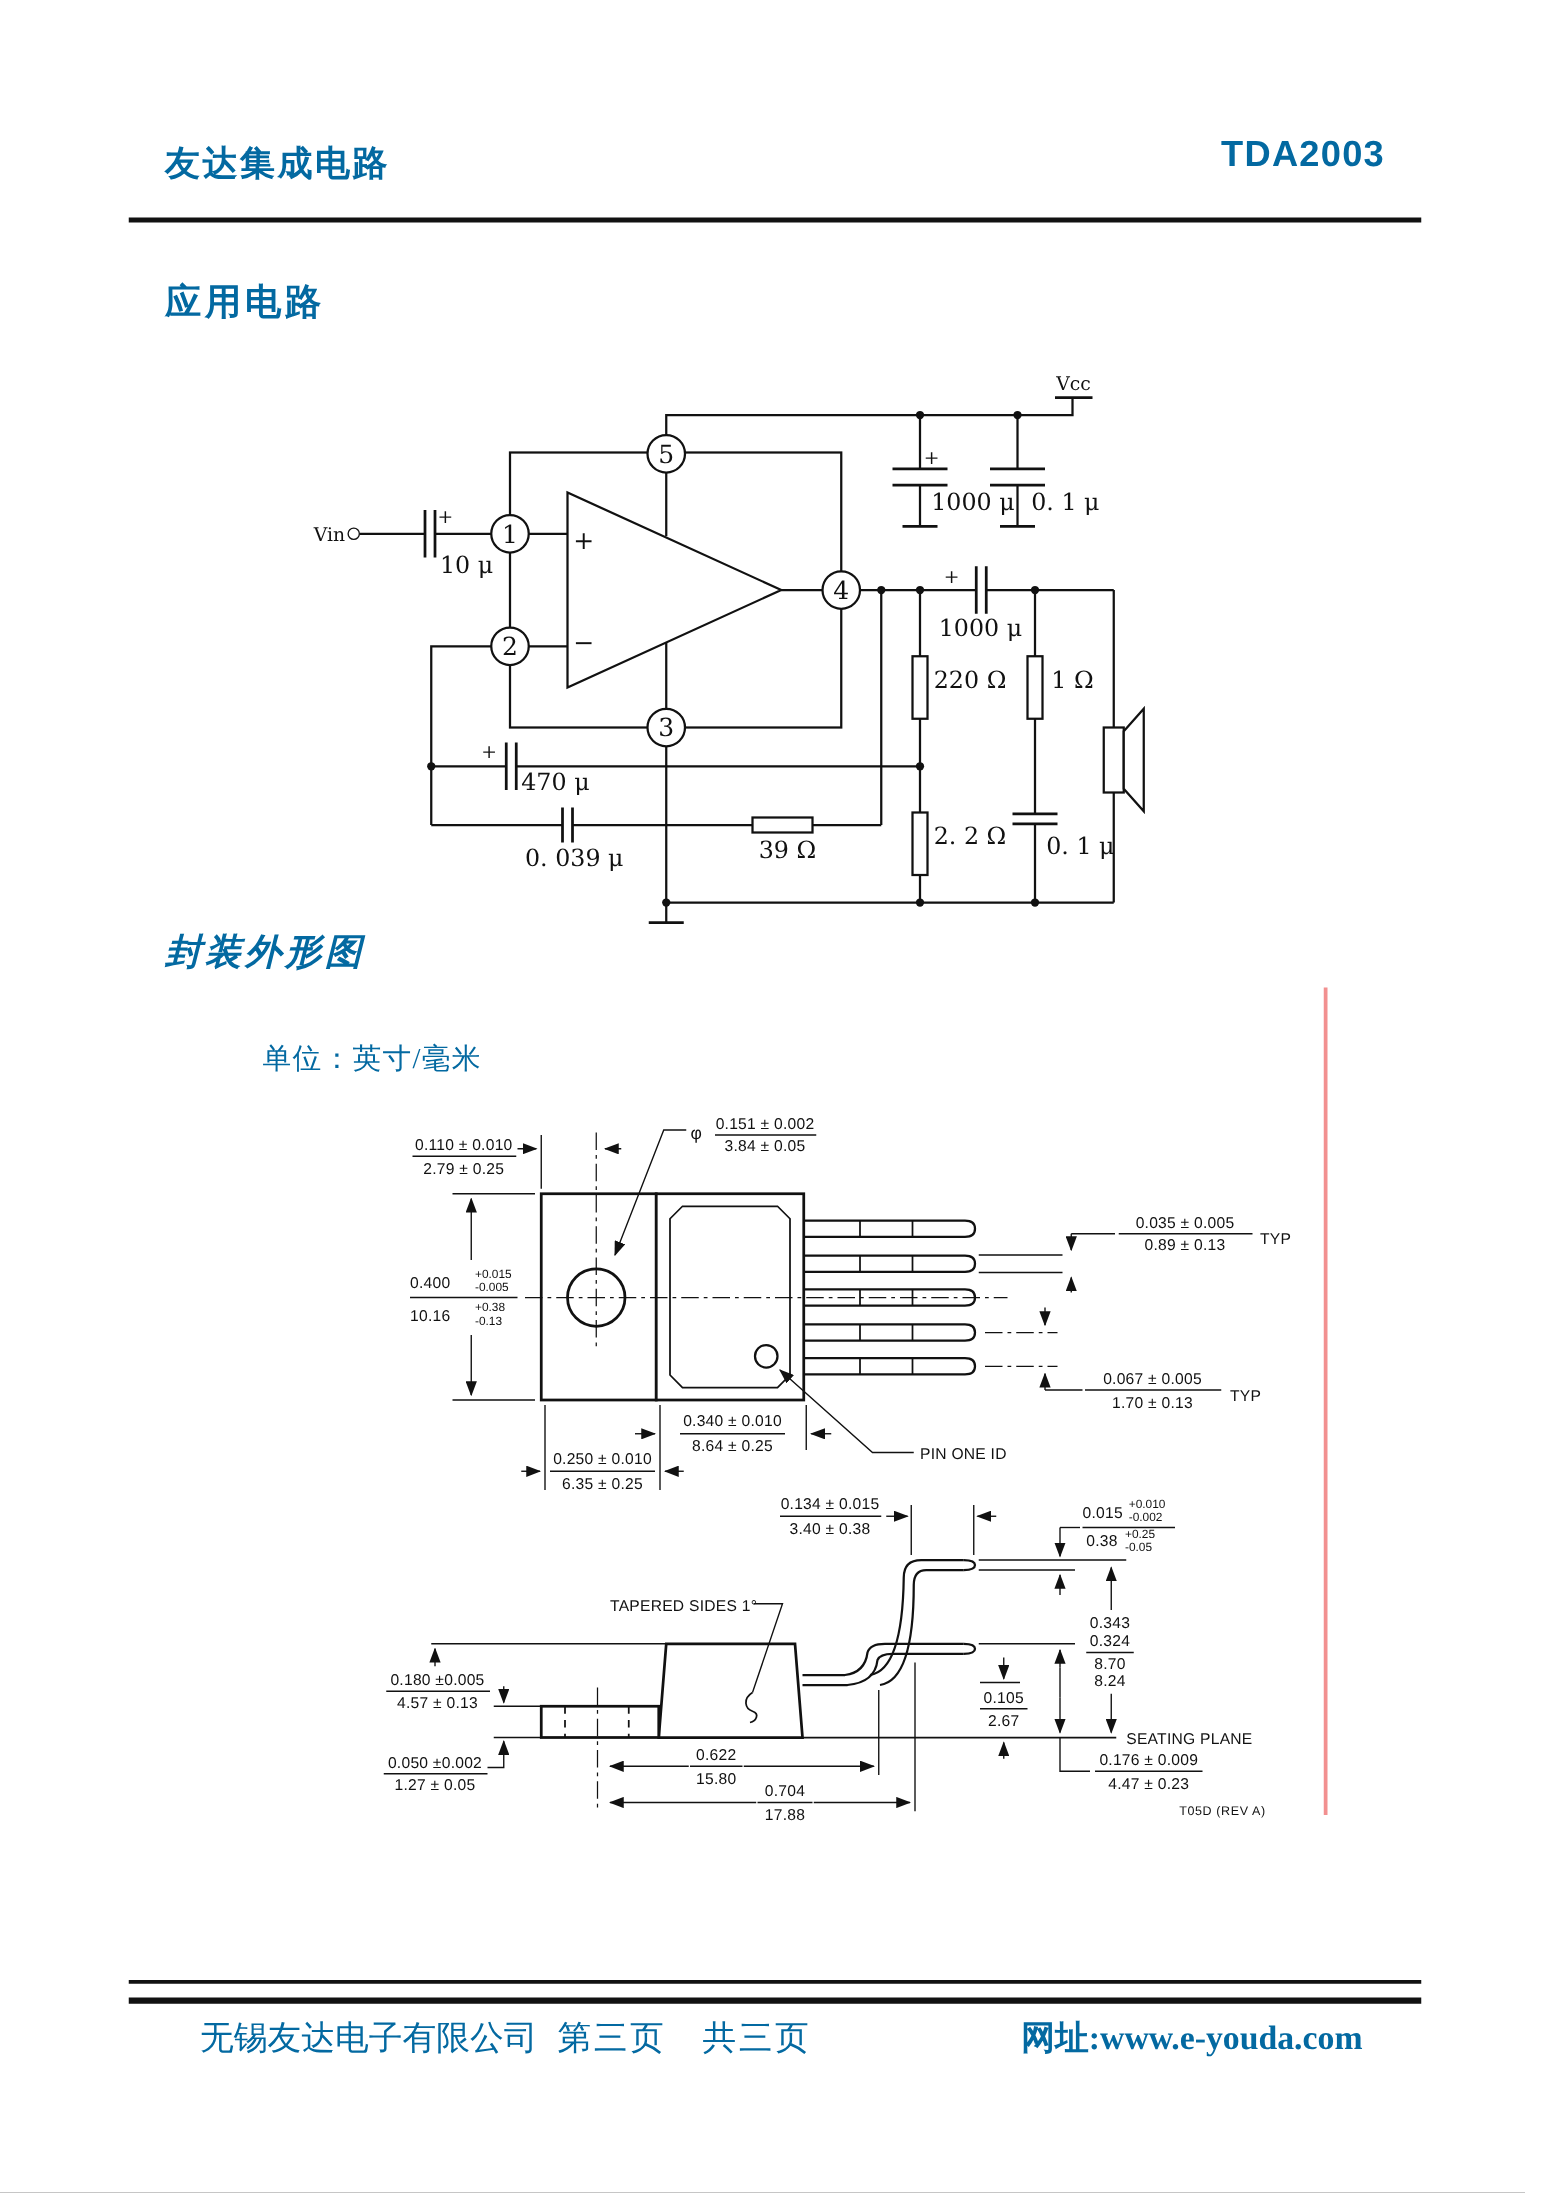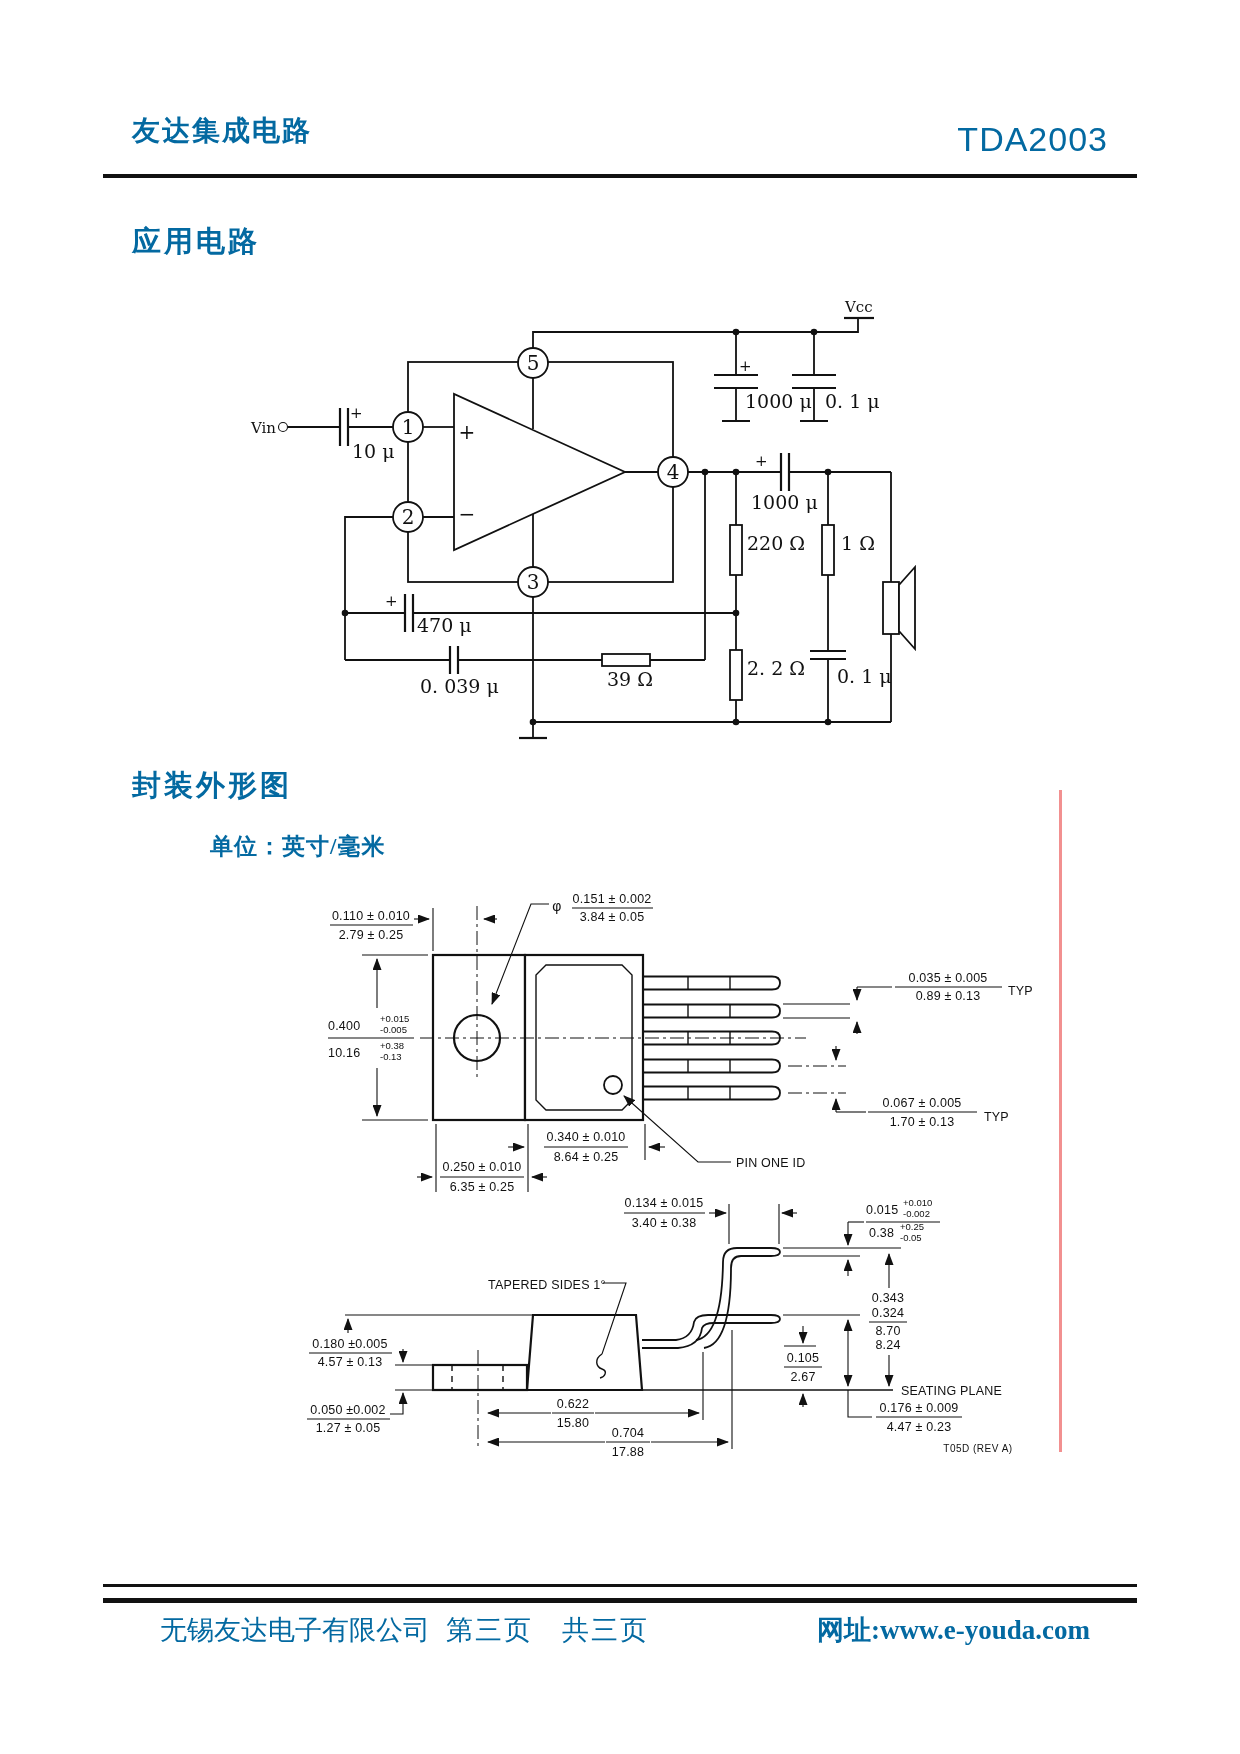--- a/index.html
+++ b/index.html
@@ -1,24 +1,24 @@
 <!DOCTYPE html>
 <html><head>
 <meta charset="utf-8">
 <style>
   html,body{margin:0;padding:0;background:#9a9a9a;}
   #page{position:relative;width:1240px;height:1754px;background:#ffffff;overflow:hidden;
         font-family:"Liberation Serif","DejaVu Serif",serif;color:#0369a1;}
   .abs{position:absolute;}
   .rule{position:absolute;background:#111;}
   .brand{left:132px;top:112px;font-size:28px;font-weight:700;letter-spacing:2px;}
-  .part{right:132px;top:120px;font-size:34px;font-weight:400;
+  .part{right:132px;top:108px;font-size:29px;font-weight:700;
         font-family:"Liberation Sans","DejaVu Sans",sans-serif;letter-spacing:1px;}
   .sec-title{left:132px;font-size:29px;font-weight:600;letter-spacing:3px;}
-  .unit-note{left:210px;top:831px;font-size:23px;letter-spacing:1px;font-weight:bold;}
+  .unit-note{left:210px;top:831px;font-size:23px;letter-spacing:1px;}
   .footer-text{top:1612px;font-size:27px;}
   .f-left{left:160px;}
   .f-center{left:0;width:1095px;text-align:center;letter-spacing:2px;}
   .f-right{right:150px;font-weight:700;text-align:center;}
   svg{position:absolute;left:0;}
   svg text{fill:#111;}
   .ser{font-family:"DejaVu Serif","Liberation Serif",serif;font-size:19px;}
   .ser-sm{font-family:"DejaVu Serif","Liberation Serif",serif;font-size:15px;}
   .pin-num{font-family:"DejaVu Serif","Liberation Serif",serif;font-size:20px;}
   .sign{font-family:"DejaVu Serif","Liberation Serif",serif;font-size:20px;}
@@ -36,21 +36,21 @@
 </head>
 <body>
 
 <div id="page">
 
   <div class="abs brand">友达集成电路</div>
   <div class="abs part">TDA2003</div>
   <div class="rule" style="left:103px;top:174px;width:1034px;height:4px;"></div>
 
   <div class="abs sec-title" style="top:222px;">应用电路</div>
-  <div class="abs sec-title" style="top:766px;">封装外形图</div>
+  <div class="abs sec-title" style="top:742px;font-style:italic;">封装外形图</div>
   <div class="abs unit-note">单位：英寸/毫米</div>
 
   <div class="abs" style="left:1059px;top:790px;width:3px;height:662px;background:#f29090;"></div>
 
   <svg style="top:280px;" width="1240" height="480" viewBox="0 280 1240 480">
 
     <g>
       <path class="w" d="M533,349 V332 H858 V318"></path>
       <path class="w2" d="M844,318 H874"></path>
       <text class="ser-sm" x="845" y="312">Vcc</text>

